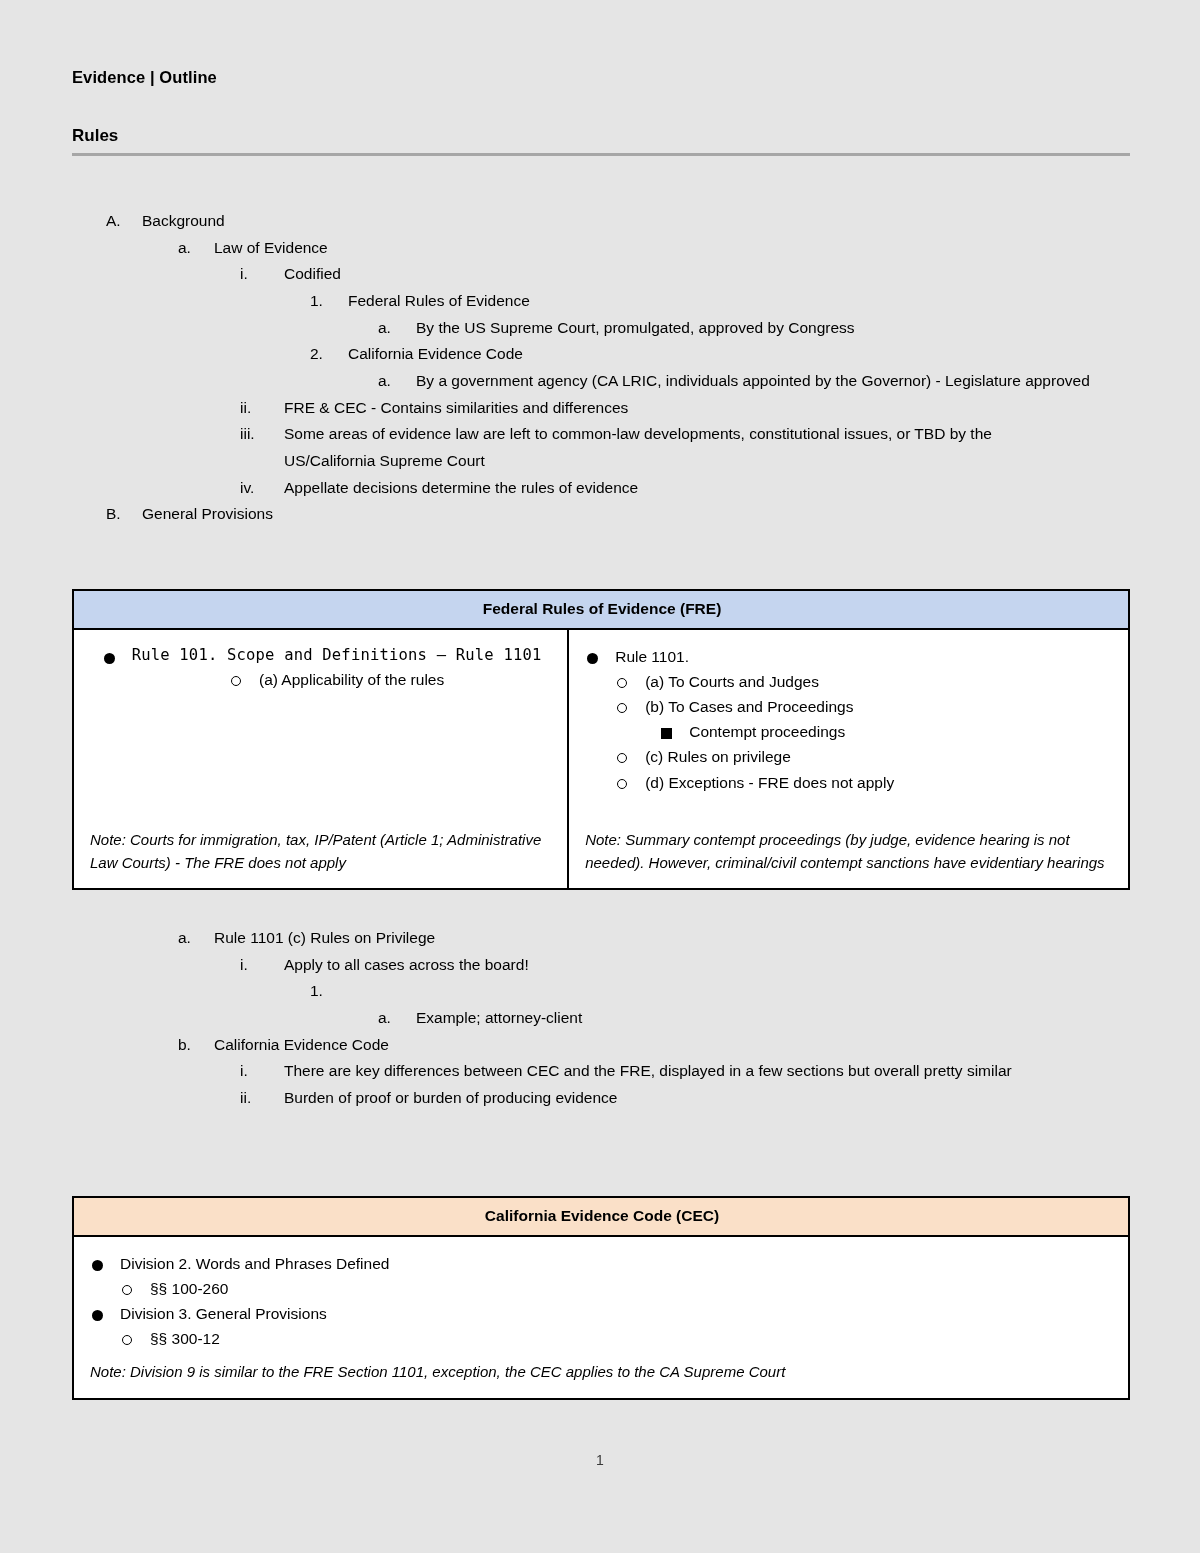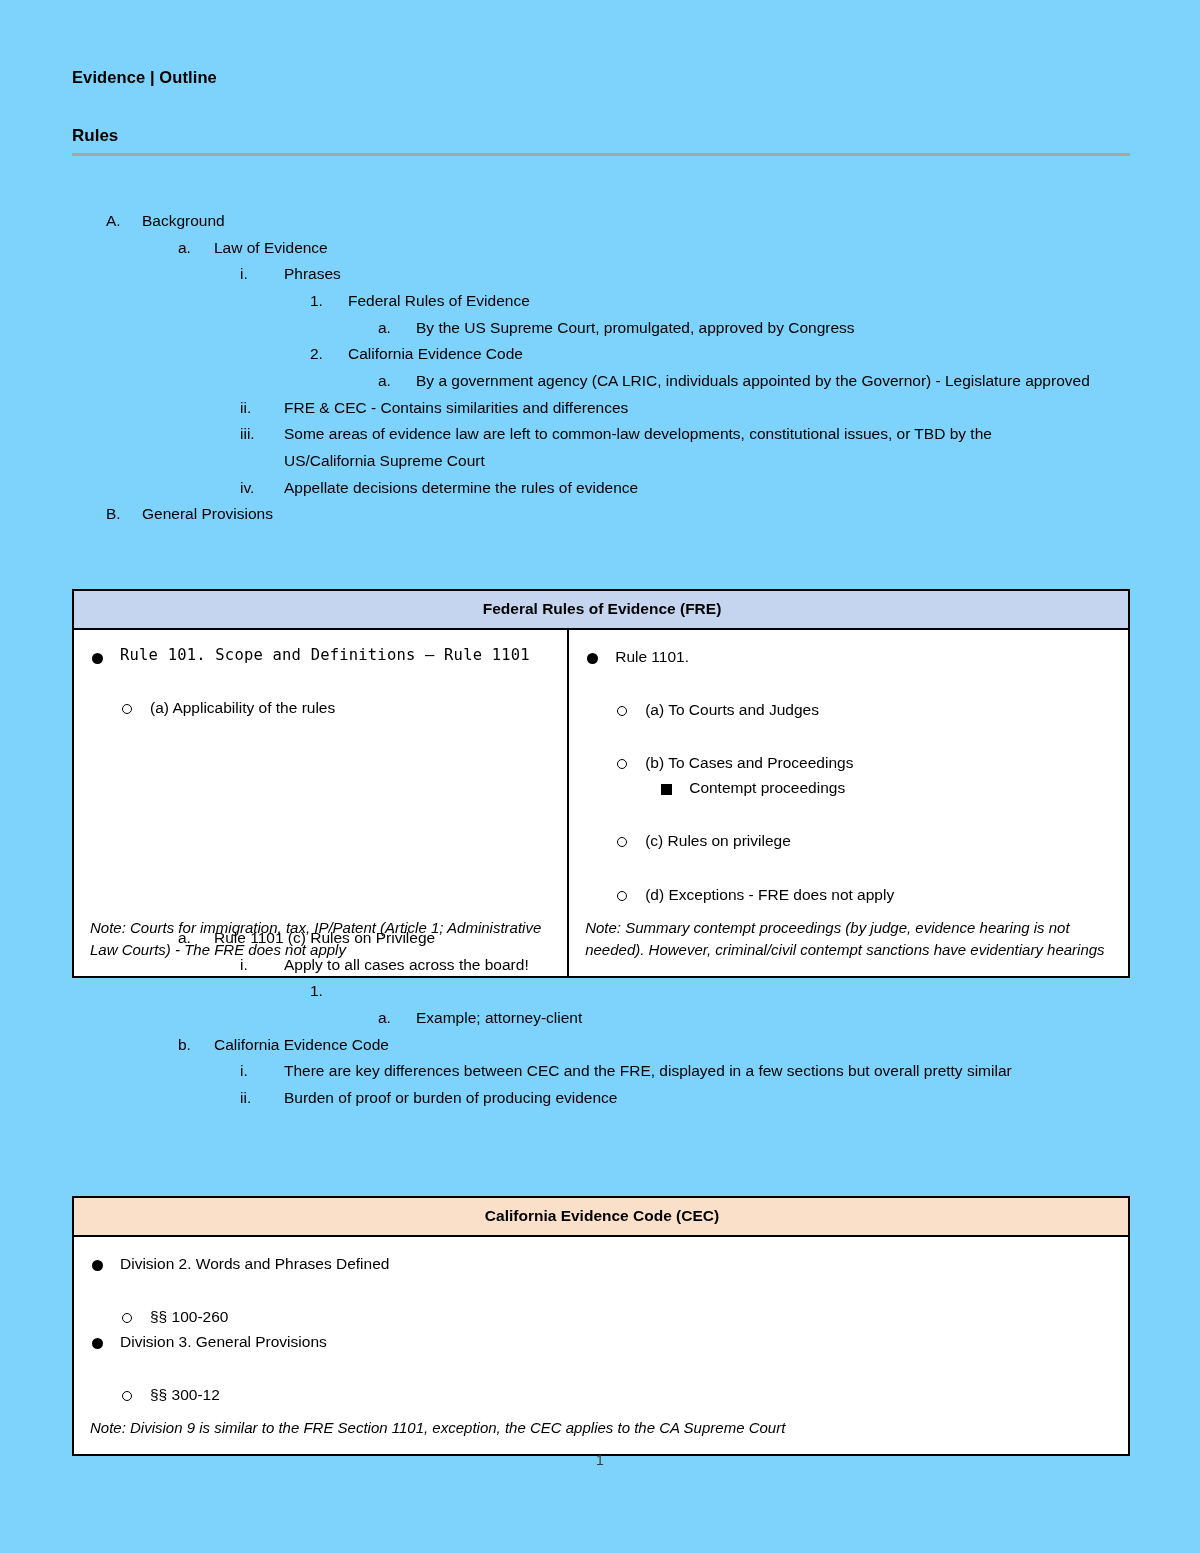--- a/index.html
+++ b/index.html
@@ -8,21 +8,21 @@
     background: #ffffff;
   }
   body {
     font-family: "Liberation Sans", sans-serif;
     color: #000000;
   }
   .page {
     position: relative;
     width: 1200px;
     height: 1553px;
-    background: #7dd3fc;
+    background: #e5e5e5;
     box-sizing: border-box;
     overflow: hidden;
   }
 
   
   .doc-header {
     position: absolute;
     left: 72px;
     top: 68px;
     font-size: 16.5px;
@@ -113,20 +113,21 @@
     padding: 14px 14px 14px 16px;
     display: flex;
     flex-direction: column;
     font-size: 15.5px;
     line-height: 1.62;
   }
   .tcell-left {
     width: 533px;
     border-right: 2px solid #000000;
     min-height: 258px;
+    align-items: center;
   }
   .tcell-right {
     width: 602px;
     min-height: 258px;
   }
   .tcell-full {
     width: 100%;
     min-height: 148px;
   }
   .cell-spacer { flex: 1 1 auto; min-height: 10px; }
@@ -174,21 +175,21 @@
   .bullet-square::before {
     content: "";
     position: absolute;
     left: 2px;
     top: 9px;
     width: 11px;
     height: 11px;
     background: #000;
   }
   .btext { flex: 1 1 auto; }
-  .ind-1 { padding-left: 30px; margin-top: 28px; }
+  .ind-1 { padding-left: 30px; }
   .ind-2 { padding-left: 74px; }
 
   .mono {
     font-family: "DejaVu Sans Mono", monospace;
     font-size: 15.5px;
     letter-spacing: 0.2px;
     line-height: 1.5;
   }
 
   
@@ -215,21 +216,21 @@
       <div class="oitem lvl-A">
         <span class="marker">A.</span>
         <span class="otext">Background</span>
       </div>
       <div class="oitem lvl-a">
         <span class="marker">a.</span>
         <span class="otext">Law of Evidence</span>
       </div>
       <div class="oitem lvl-i">
         <span class="marker">i.</span>
-        <span class="otext">Phrases</span>
+        <span class="otext">Codified</span>
       </div>
       <div class="oitem lvl-1">
         <span class="marker">1.</span>
         <span class="otext">Federal Rules of Evidence</span>
       </div>
       <div class="oitem lvl-aa">
         <span class="marker">a.</span>
         <span class="otext">By the US Supreme Court, promulgated, approved by Congress</span>
       </div>
       <div class="oitem lvl-1">

